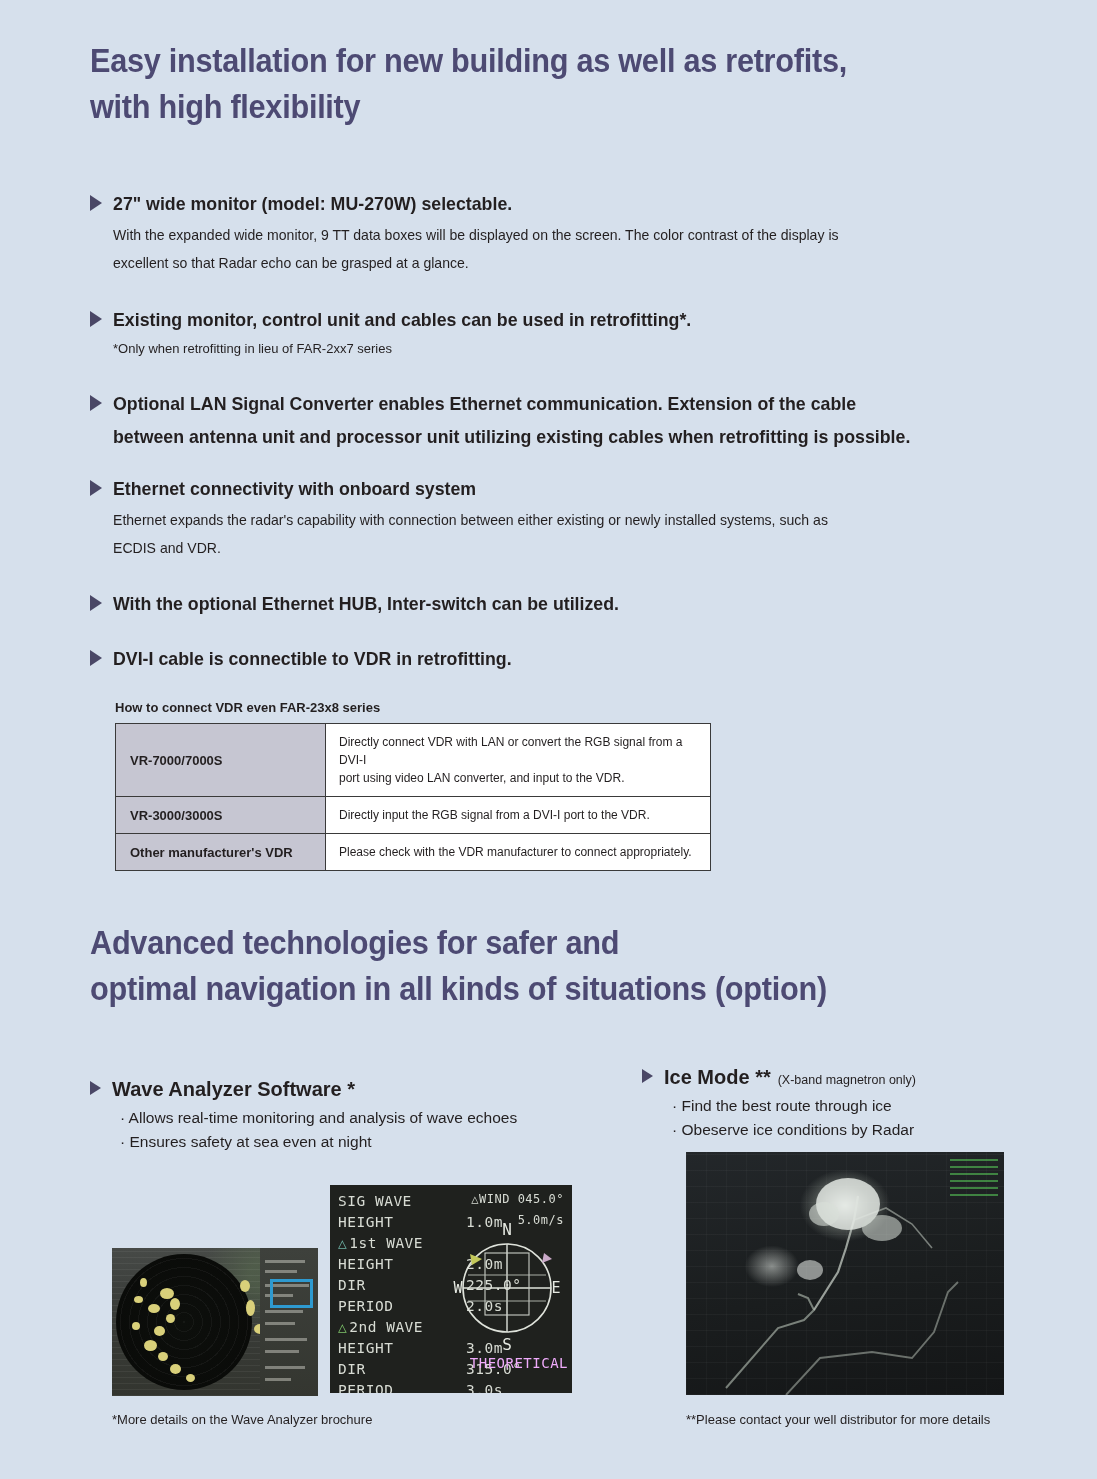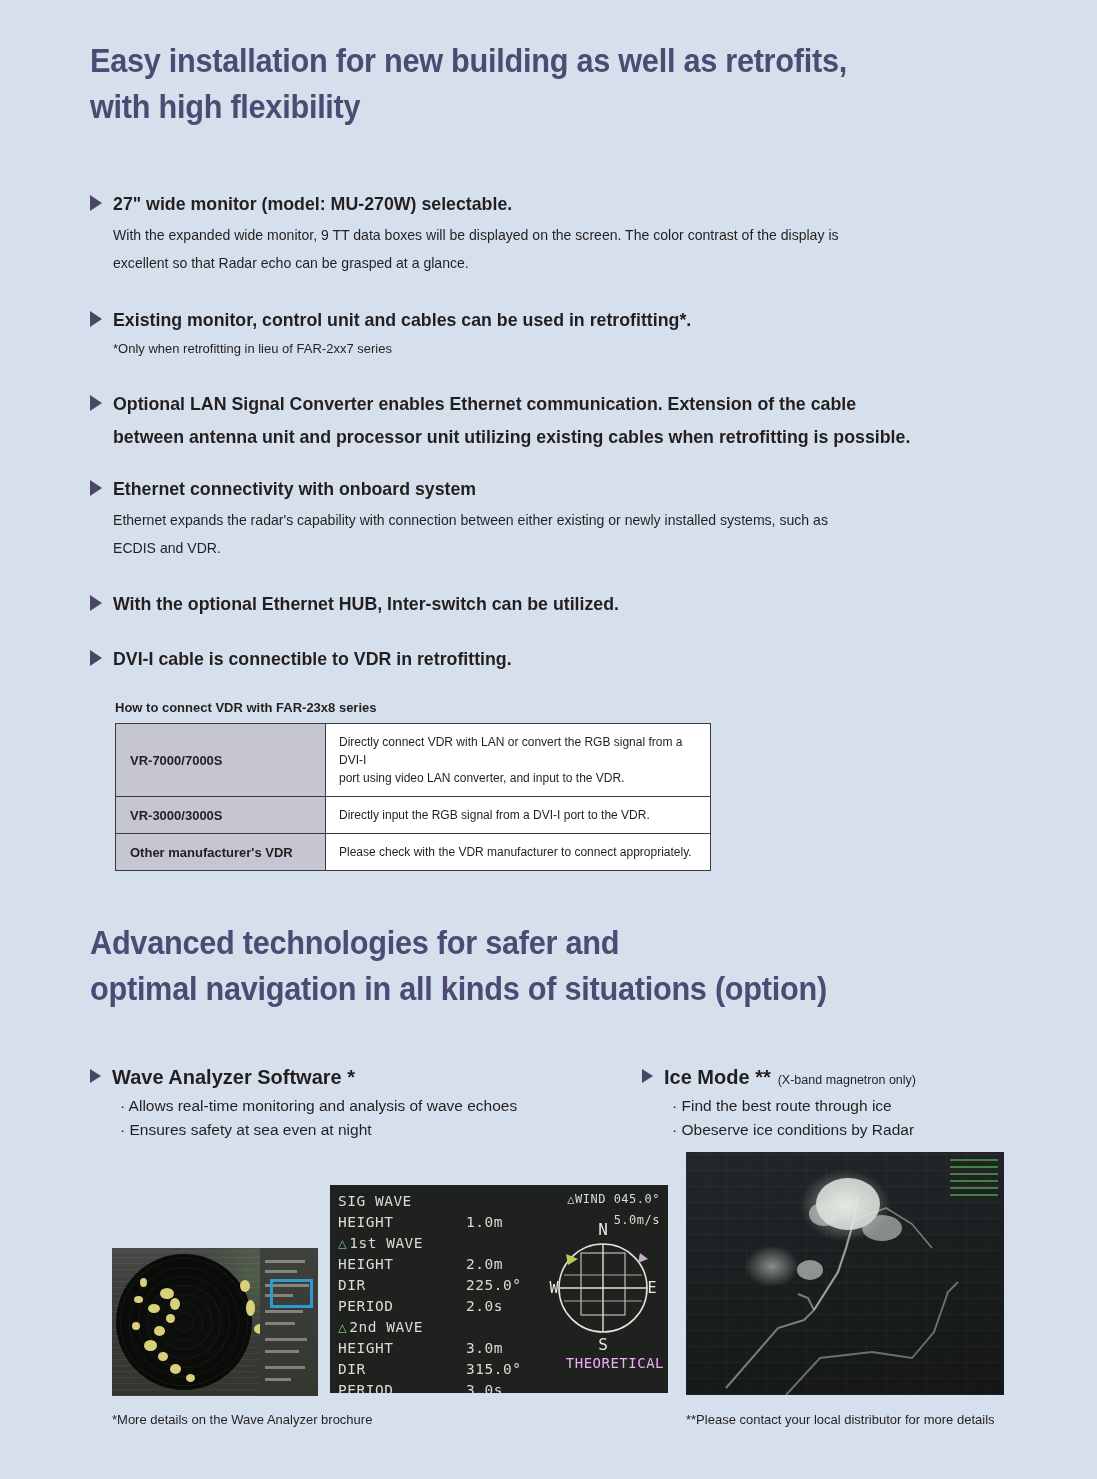--- a/index.html
+++ b/index.html
@@ -128,21 +128,21 @@
     line-height: 18px;
     padding: 9px 10px 9px 13px;
     color: #231f20;
   }
 
   
   .feature-col {
     position: absolute;
     top: 1066px;
   }
-  #feature-wave { left: 90px; width: 560px; }
+  #feature-wave { left: 90px; width: 560px; margin-top: 12px; }
   #feature-ice  { left: 642px; width: 360px; }
 
   .feature-title {
     display: flex;
     align-items: baseline;
     font-size: 20px;
     font-weight: bold;
     color: #231f20;
   }
   .feature-title .tri {
@@ -165,21 +165,21 @@
   }
   .feature-list div { white-space: nowrap; }
 
   
   .shot {
     position: absolute;
     background: #0c0e0c;
     overflow: hidden;
   }
   #ppi-shot { left: 112px; top: 1248px; width: 206px; height: 148px; }
-  #wave-panel-shot { left: 330px; top: 1185px; width: 338px; height: 208px; }
+  #wave-panel-shot { left: 330px; top: 1185px; width: 242px; height: 208px; }
   #ice-shot { left: 686px; top: 1152px; width: 318px; height: 243px; }
 
   
   .ppi-bg {
     position: absolute; inset: 0;
     background:
       radial-gradient(circle at 72% 18%, rgba(90,110,80,0.55) 0 6%, rgba(0,0,0,0) 30%),
       linear-gradient(180deg, #474a47 0%, #3a3d3a 35%, #33352f 100%);
   }
   .ppi-lines {
@@ -350,21 +350,21 @@
   </div>
 
   <div class="bullet-block" style="top:645px;">
     <div class="bullet-row">
       <span class="tri"></span>
       <span class="bullet-title">DVI-I cable is connectible to VDR in retrofitting.</span>
     </div>
   </div>
 
   <div id="vdr-table-wrap">
-    <div id="vdr-table-title">How to connect VDR with FAR-23x8 series</div>
+    <div id="vdr-table-title">How to connect VDR even FAR-23x8 series</div>
     <table class="vdr">
       <tbody>
         <tr>
           <td class="k">VR-7000/7000S</td>
           <td class="v">
             <div>Directly connect VDR with LAN or convert the RGB signal from a DVI-I</div>
             <div>port using video LAN converter, and input to the VDR.</div>
           </td>
         </tr>
         <tr>
@@ -524,15 +524,15 @@
       <path d="M168,68 L200,56 L226,72 L246,96" fill="none" stroke="#a9b1a9" stroke-width="1.6" opacity="0.65"></path>
       <ellipse cx="162" cy="52" rx="32" ry="26" fill="#e6ebe6" opacity="0.82"></ellipse>
       <ellipse cx="196" cy="76" rx="20" ry="13" fill="#cdd4cd" opacity="0.6"></ellipse>
       <ellipse cx="138" cy="62" rx="15" ry="12" fill="#d9dfd9" opacity="0.6"></ellipse>
       <ellipse cx="124" cy="118" rx="13" ry="10" fill="#eef2ee" opacity="0.55"></ellipse>
     </svg>
     <div class="ice-green"></div>
   </div>
 
   <div class="caption" id="caption-wave">*More details on the Wave Analyzer brochure</div>
-  <div class="caption" id="caption-ice">**Please contact your local distributor for more details</div>
+  <div class="caption" id="caption-ice">**Please contact your well distributor for more details</div>
 
 </div>
 
 </body></html>

